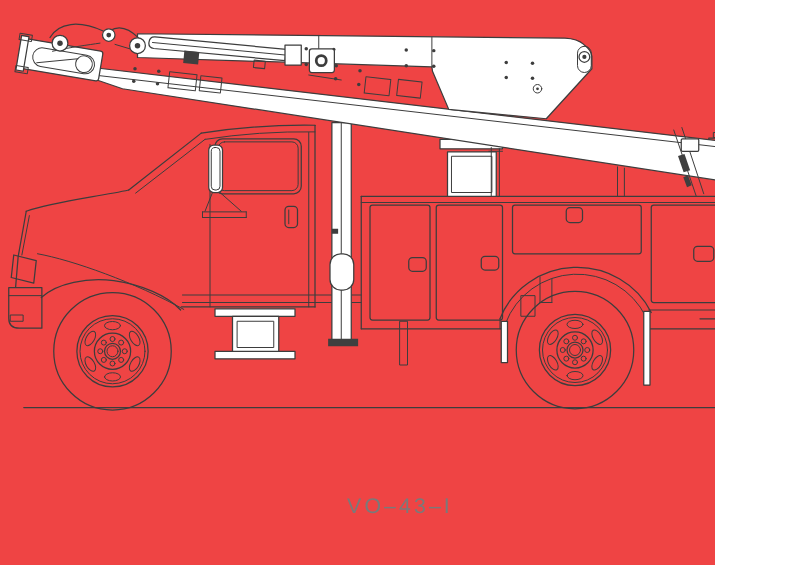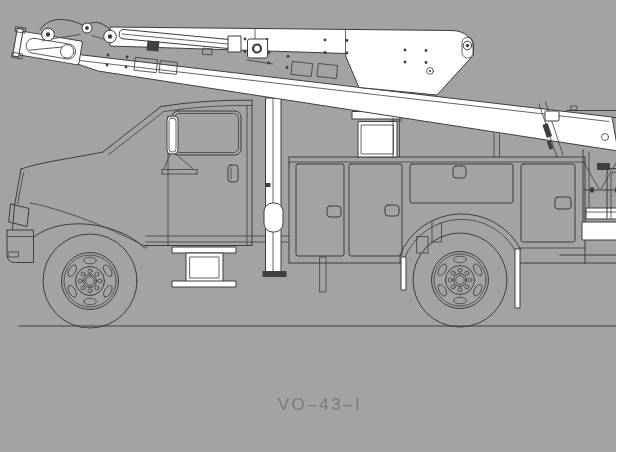--- a/index.html
+++ b/index.html
@@ -1,16 +1,16 @@
 <!DOCTYPE html>
 <html><head>
 <meta charset="utf-8">
 <style>
   html,body{margin:0;padding:0;background:#ffffff;}
-  .page{position:relative;width:616px;height:452px;background:#a3a3a3;overflow:hidden;
+  .page{position:relative;width:572px;height:452px;background:#ef4444;overflow:hidden;
         font-family:"Liberation Sans", sans-serif;}
   svg{display:block;}
   .ln{fill:none;stroke:#3d3d3d;stroke-width:1;stroke-linecap:round;stroke-linejoin:round;}
   .thin{stroke-width:0.8;}
   .wfill{fill:#ffffff;stroke:#3d3d3d;stroke-width:1;stroke-linejoin:round;}
   .dark{fill:#3f3f3f;stroke:none;}
   .dot{fill:#3d3d3d;stroke:none;}
   .ring{fill:none;stroke:#3d3d3d;stroke-width:2.2;}
   .label{font-family:"Liberation Sans", sans-serif;font-size:17px;letter-spacing:2.5px;
          fill:#7a7a7a;}

